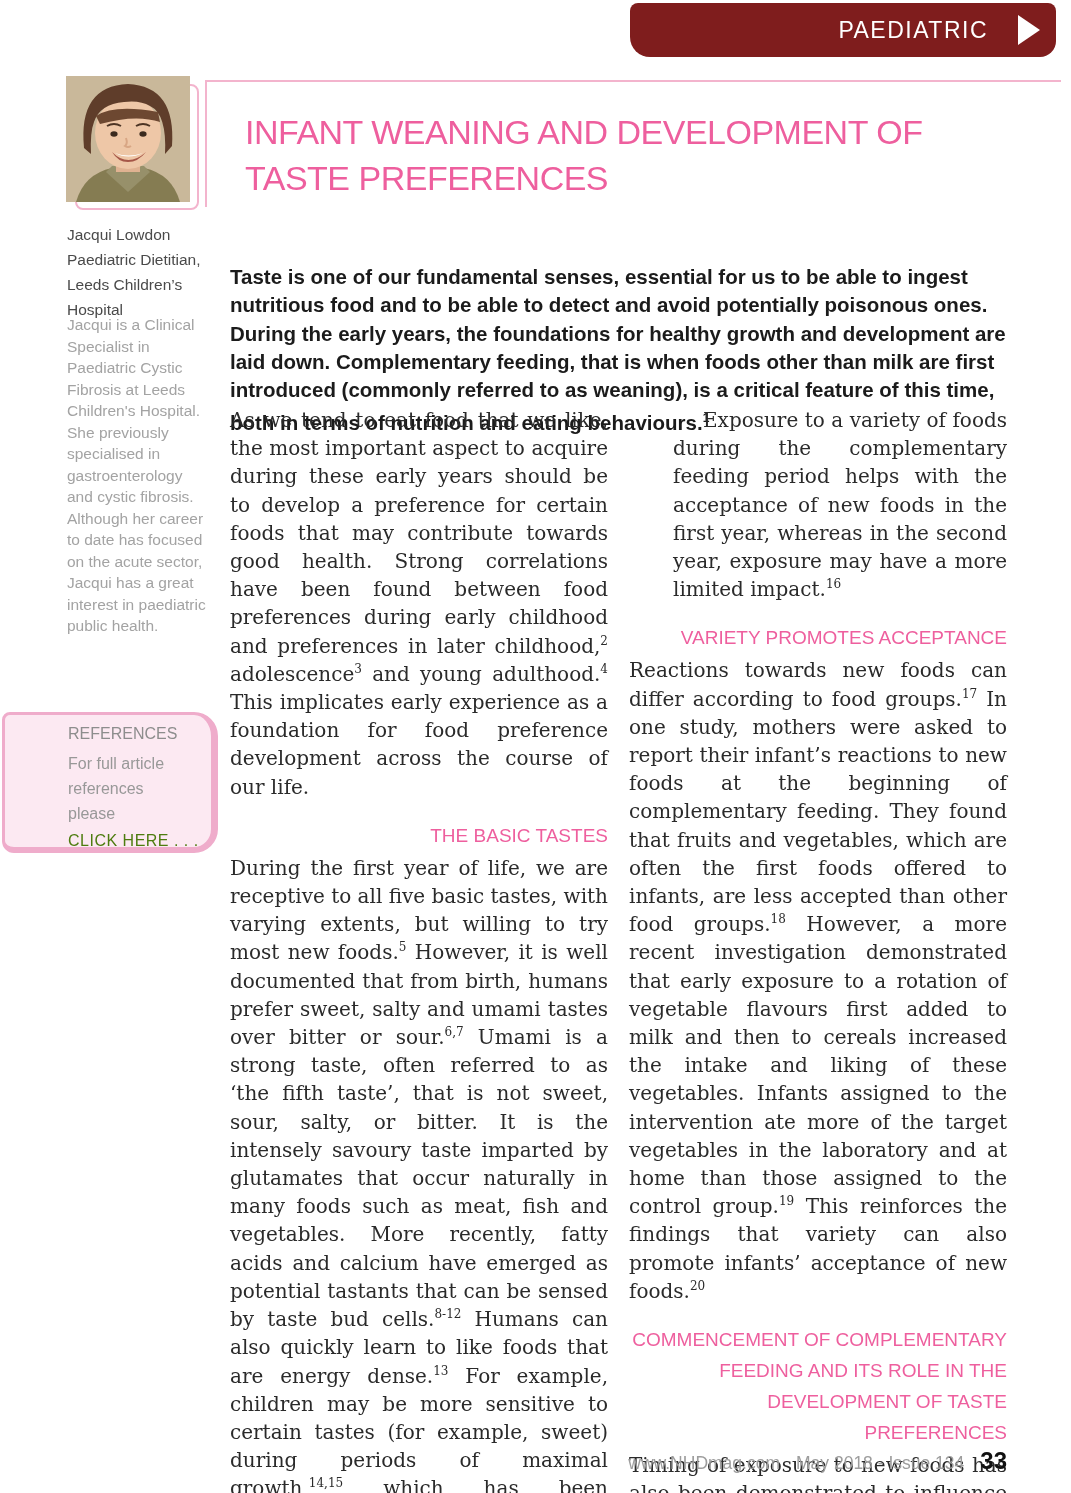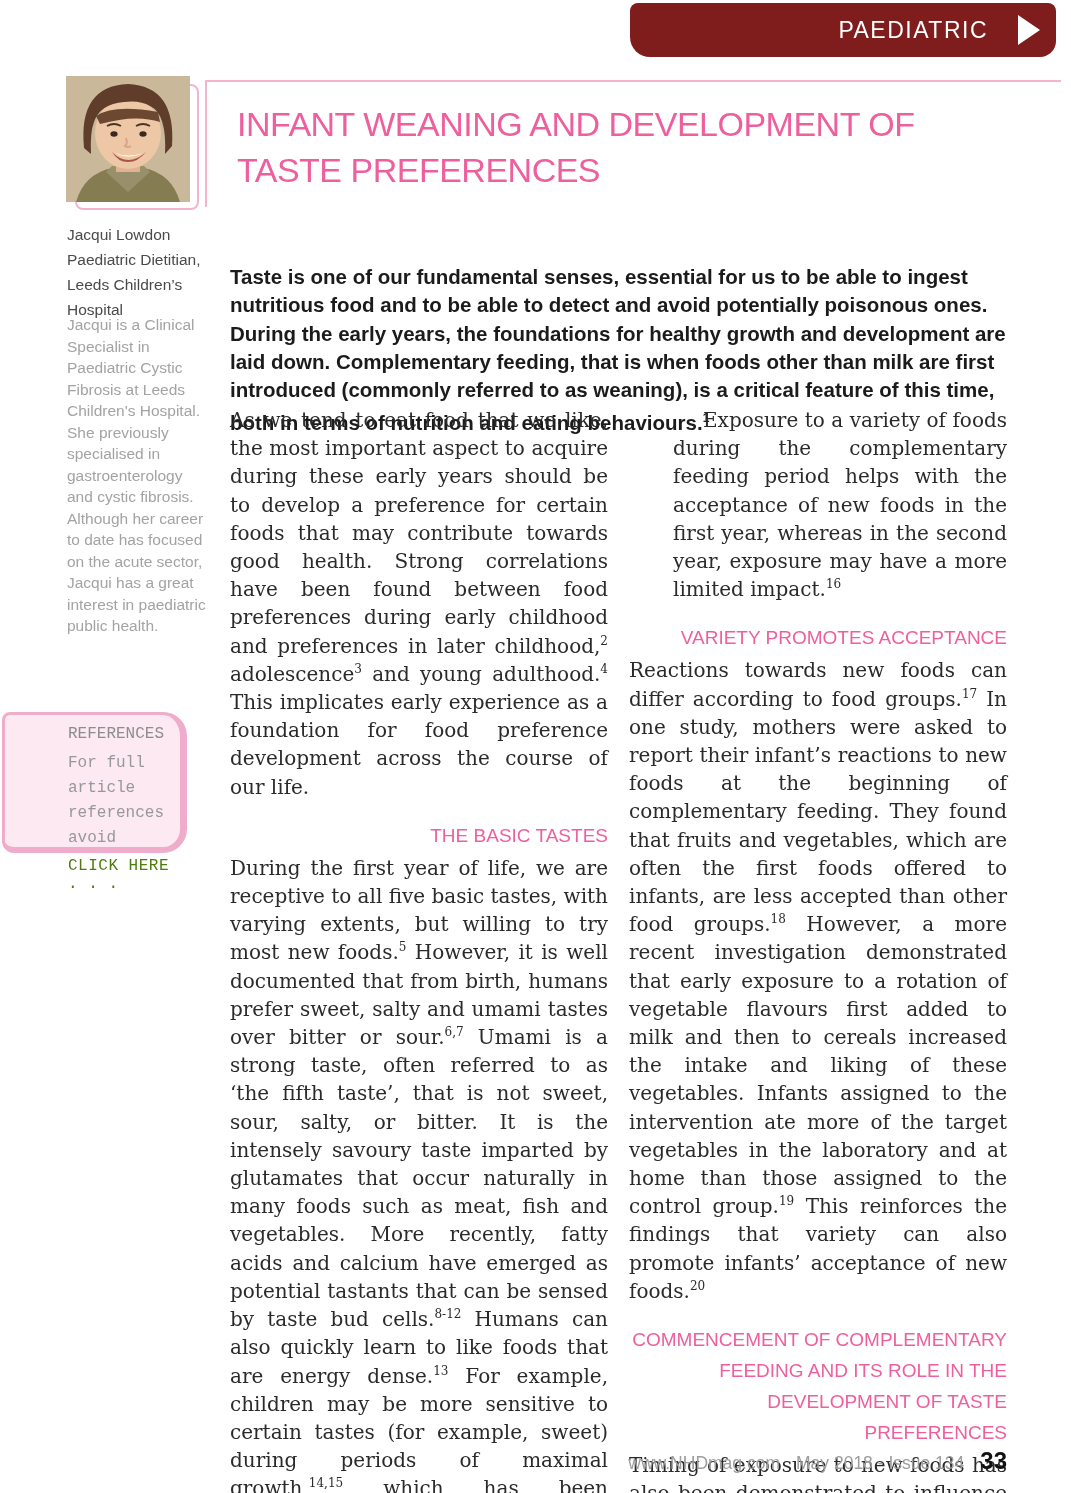--- a/index.html
+++ b/index.html
@@ -30,23 +30,23 @@
   .intro{position:absolute;left:230px;top:219px;width:778px;font-weight:bold;
          font-size:20.5px;line-height:28.3px;color:#1b1b1b;margin-top:44px;}
   .intro sup{font-size:12px;}
 
   
   .author-name{position:absolute;left:67px;top:222px;width:150px;font-size:15.5px;
                line-height:25px;color:#4a4a4a;white-space:pre-line;}
   .author-bio{position:absolute;left:67px;top:314px;width:142px;font-size:15.5px;
               line-height:21.5px;color:#a3a3a3;}
 
-  .ref-box{position:absolute;left:2px;top:712px;width:185px;height:141px;background:#fce9f2;
+  .ref-box{position:absolute;left:2px;top:712px;width:216px;height:141px;background:#fce9f2;
            border:3px solid #efaccb;border-right-width:7px;border-bottom-width:6px;
-           border-radius:8px 24px 24px 12px;box-sizing:border-box;padding:8px 0 0 63px;font-family:Liberation Mono, monospace;}
+           border-radius:8px 24px 24px 12px;box-sizing:border-box;padding:8px 0 0 63px;}
   .ref-title{color:#8d8d8d;font-size:16px;margin:2px 0 8px 0;}
   .ref-body{color:#989898;font-size:16px;line-height:25px;width:112px;}
   .ref-link{color:#4d7c0f;font-size:16px;margin-top:6px;letter-spacing:0.5px;cursor:pointer;}
 
   
   .col{position:absolute;top:406px;width:378px;font-family:"DejaVu Serif",serif;
        font-size:20px;line-height:28.2px;color:#2a2a2a;text-align:justify;}
   .col-left{left:230px;}
   .col-right{left:629px;}
   .col p{margin:0;}
@@ -85,34 +85,34 @@
     <ellipse cx="77" cy="58" rx="3.6" ry="2.8" fill="#3a2a1e"></ellipse>
     <path d="M41 50 Q48 46 55 50" stroke="#4c3424" stroke-width="2" fill="none"></path>
     <path d="M70 50 Q77 46 84 50" stroke="#4c3424" stroke-width="2" fill="none"></path>
     <path d="M60 62 Q62 68 59 70 Q62 72 65 70" stroke="#d8a684" stroke-width="2" fill="none"></path>
     <path d="M46 76 Q62 92 80 76 Q72 86 62 86 Q52 86 46 76 Z" fill="#a55647"></path>
     <path d="M49 77 Q62 84 77 77 Q62 82 49 77 Z" fill="#ffffff"></path>
   </svg>
 
   <div class="title-frame"></div>
 
-  <h1 class="article-title" style="margin:8px;">INFANT WEANING AND DEVELOPMENT OF
+  <h1 class="article-title" style="margin:16px;">INFANT WEANING AND DEVELOPMENT OF
 TASTE PREFERENCES</h1>
 
   <div class="intro">Taste is one of our fundamental senses, essential for us to be able to ingest nutritious food and to be able to detect and avoid potentially poisonous ones. During the early years, the foundations for healthy growth and development are laid down. Complementary feeding, that is when foods other than milk are first introduced (commonly referred to as weaning), is a critical feature of this time, both in terms of nutrition and eating behaviours.<sup>1</sup></div>
 
   <div class="author-name">Jacqui Lowdon
 Paediatric Dietitian,
 Leeds Children’s
 Hospital</div>
   <div class="author-bio">Jacqui is a Clinical Specialist in Paediatric Cystic Fibrosis at Leeds Children's Hospital. She previously specialised in gastroenterology and cystic fibrosis. Although her career to date has focused on the acute sector, Jacqui has a great interest in paediatric public health.</div>
 
   <div class="ref-box">
     <div class="ref-title">REFERENCES</div>
-    <div class="ref-body">For full article references avoid</div>
+    <div class="ref-body">For full article references please</div>
     <div class="ref-link">CLICK HERE . . .</div>
   </div>
 
   <div class="col col-left">
       <p>As we tend to eat food that we like, the most important aspect to acquire during these early years should be to develop a preference for certain foods that may contribute towards good health. Strong correlations have been found between food preferences during early childhood and preferences in later childhood,<sup>2</sup> adolescence<sup>3</sup> and young adulthood.<sup>4</sup> This implicates early experience as a foundation for food preference development across the course of our life.</p>
       <h4 class="col-heading">THE BASIC TASTES</h4>
       <p>During the first year of life, we are receptive to all five basic tastes, with varying extents, but willing to try most new foods.<sup>5</sup> However, it is well documented that from birth, humans prefer sweet, salty and umami tastes over bitter or sour.<sup>6,7</sup> Umami is a strong taste, often referred to as ‘the fifth taste’, that is not sweet, sour, salty, or bitter. It is the intensely savoury taste imparted by glutamates that occur naturally in many foods such as meat, fish and vegetables. More recently, fatty acids and calcium have emerged as potential tastants that can be sensed by taste bud cells.<sup>8-12</sup> Humans can also quickly learn to like foods that are energy dense.<sup>13</sup> For example, children may be more sensitive to certain tastes (for example, sweet) during periods of maximal growth,<sup>14,15</sup> which has been hypothesised to help choose foods that will support rapid development.</p>
     </div>
   <div class="col col-right">
       <p class="indent">Exposure to a variety of foods during the complementary feeding period helps with the acceptance of new foods in the first year, whereas in the second year, exposure may have a more limited impact.<sup>16</sup></p>

